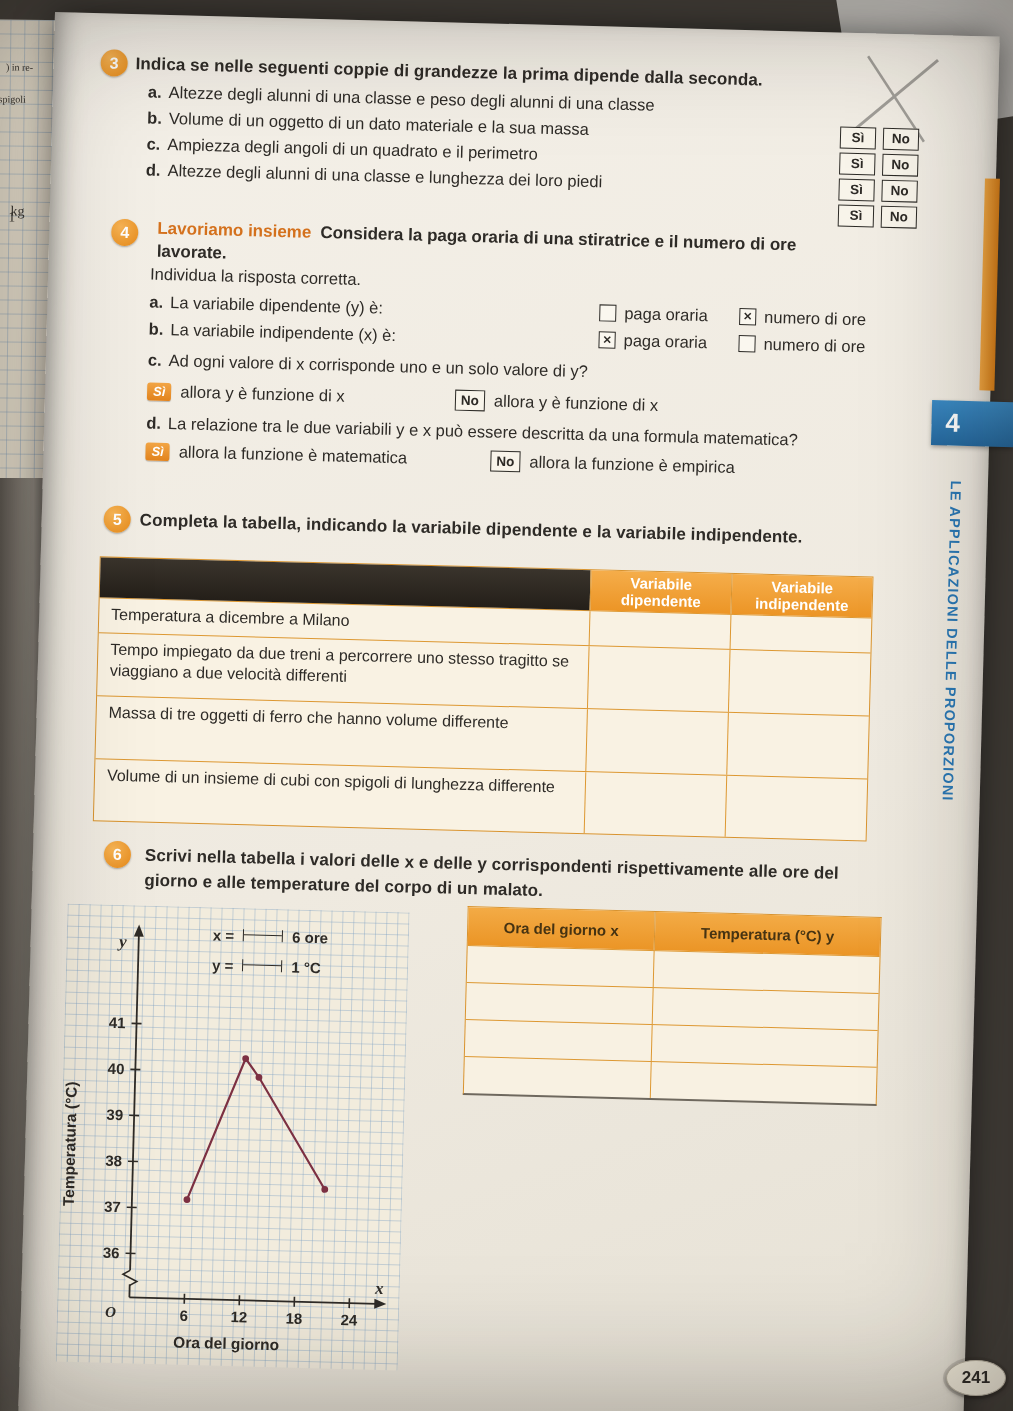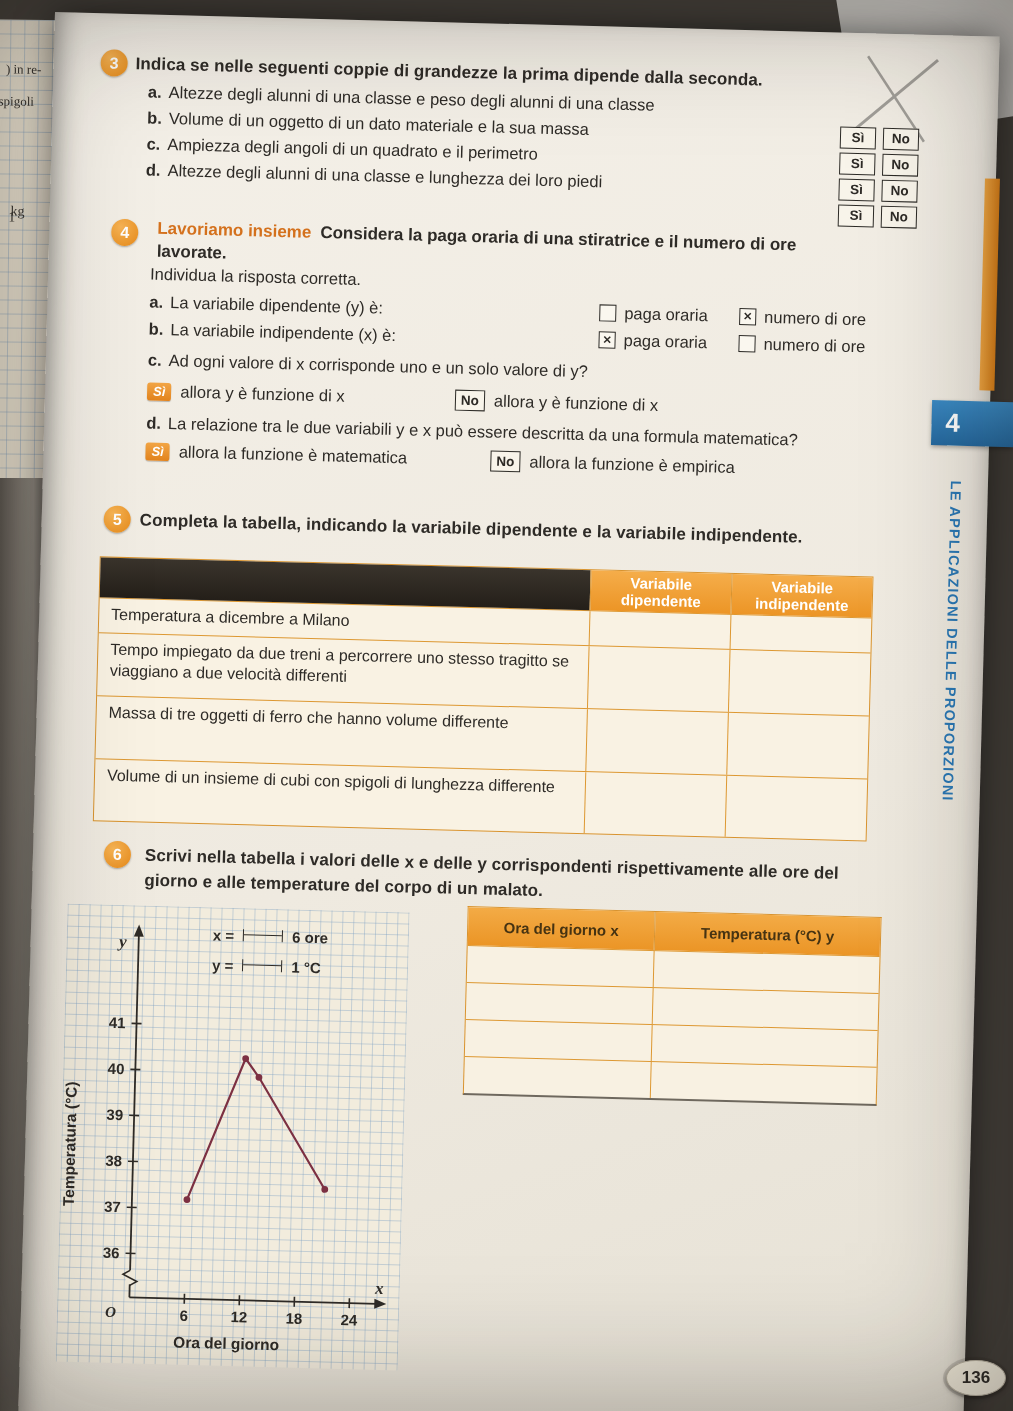--- a/index.html
+++ b/index.html
@@ -6,21 +6,21 @@
   body{width:1013px;height:1411px;overflow:hidden;position:relative;
        background:#44403b;font-family:"Liberation Sans",sans-serif;color:#2e2b27}
 
   
   .wedge{position:absolute;left:845px;top:-32px;width:240px;height:155px;background:#c8c6c2;
          transform:rotate(-9deg);z-index:1}
   .notebook{position:absolute;left:-6px;top:20px;width:120px;height:470px;background:#ebe3d2;
          background-image:linear-gradient(rgba(115,150,185,.38) 1px,transparent 1px),
                           linear-gradient(90deg,rgba(115,150,185,.38) 1px,transparent 1px);
          background-size:14px 14px;transform:rotate(.6deg);z-index:1}
-  .frag{position:absolute;font-family:"Liberation Serif",serif;font-size:13px;color:#35322e}
+  .frag{position:absolute;font-family:"Liberation Serif",serif;font-size:10px;color:#35322e}
   .f1{left:10px;top:42px}.f2{left:3px;top:74px}.f3{left:16px;top:184px;font-size:14px}.f4{left:14px;top:190px;font-size:14px}
   .leftstack{position:absolute;left:0;top:478px;width:48px;height:935px;z-index:1;
          background:linear-gradient(90deg,#5e5953,#9b958b 70%,#6f6a63)}
 
   
   .sheet{position:absolute;left:55px;top:12px;width:945px;height:1420px;z-index:2;
          transform:rotate(1.5deg);transform-origin:0 0;
          background:linear-gradient(160deg,#f4f0e8 0%,#efeae0 55%,#e6e1d5 100%);
          box-shadow:0 0 35px rgba(0,0,0,.55),
                     inset 22px 0 30px -22px rgba(0,0,0,.5),
@@ -331,16 +331,16 @@
         <div class="c2"></div>
       </div>
   </div>
 
   <div class="orange-strip"></div>
   <div class="unit-tab">4</div>
   <div class="sidebar-title">LE APPLICAZIONI DELLE PROPORZIONI</div>
 </div>
 
 <div class="page-badge">
-  <span>136</span>
+  <span>241</span>
 </div>
 
 <div class="vignette"></div>
 
 </body></html>

